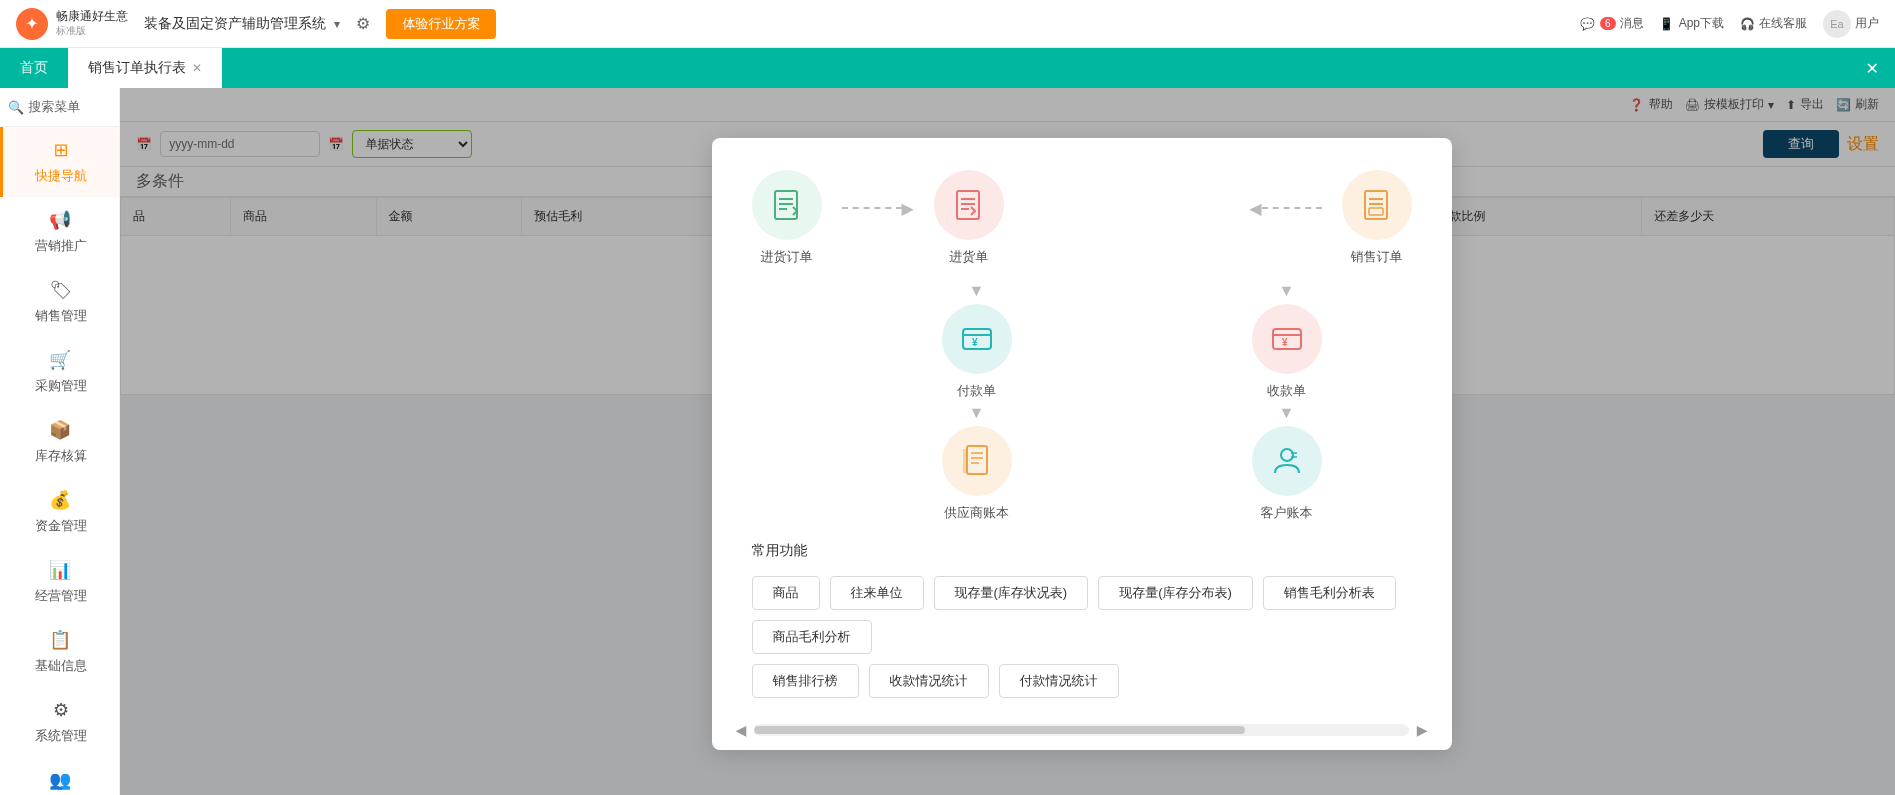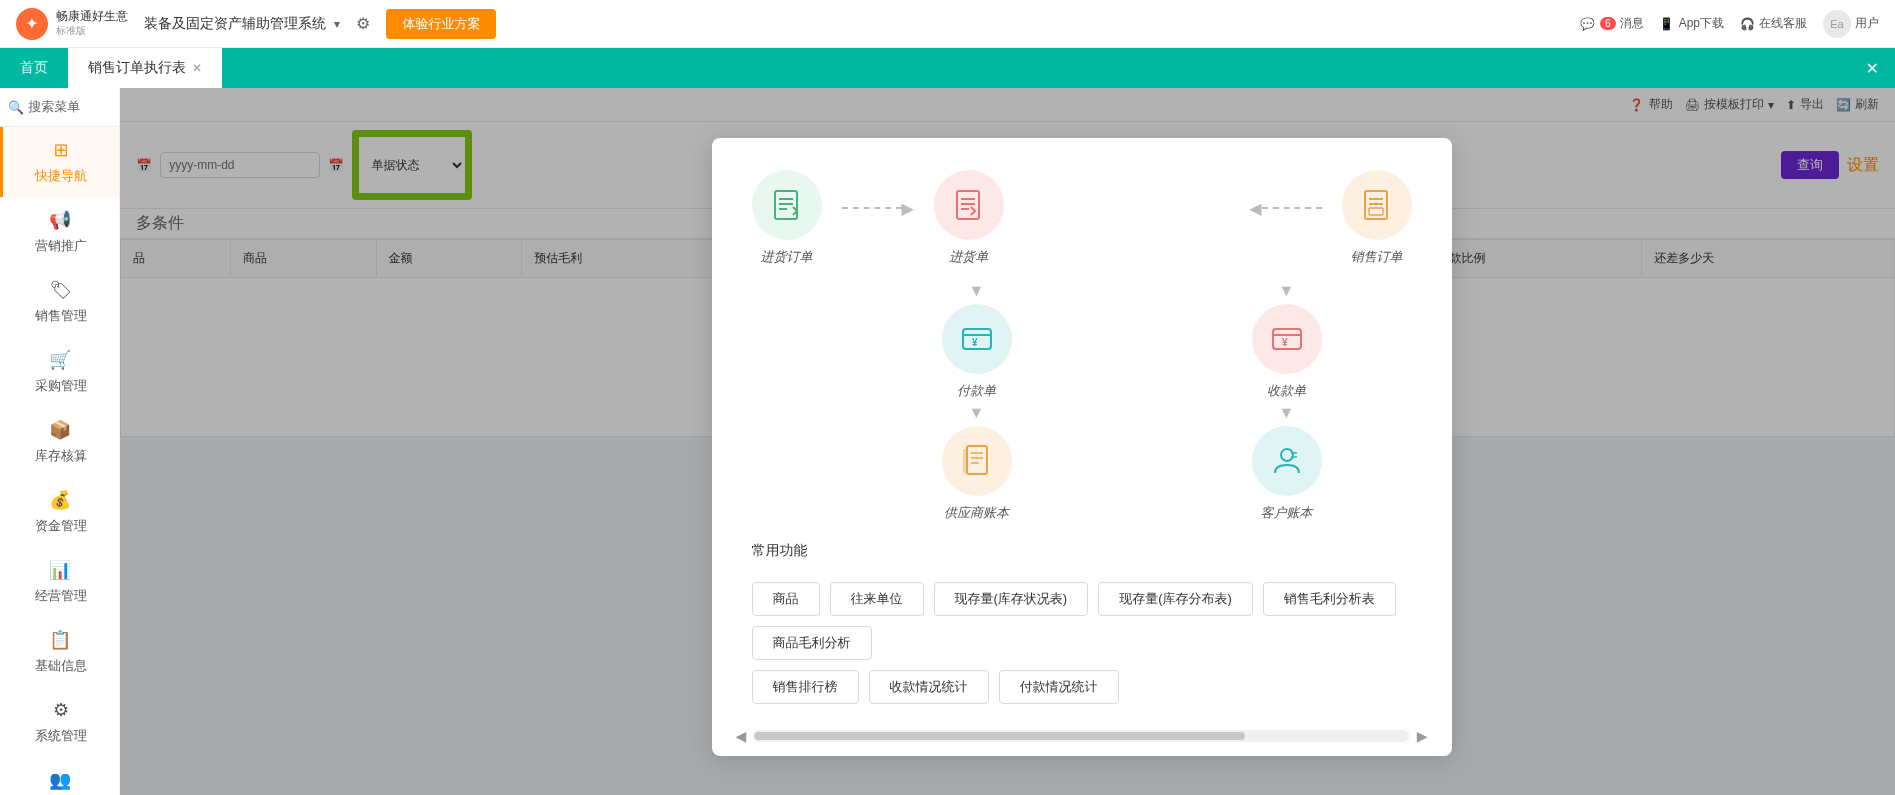--- a/index.html
+++ b/index.html
@@ -161,27 +161,27 @@
       display: flex;
       align-items: center;
       gap: 8px;
       border-bottom: 1px solid #e8e8e8;
     }
     .filter-input {
       border: 1px solid #d9d9d9; border-radius: 4px;
       padding: 5px 8px; font-size: 12px; width: 160px; color: #bbb;
     }
     .filter-select {
-      border: 7px solid #84cc16; border-radius: 4px;
-      padding: 20px 8px; font-size: 12px; width: 120px; color: #333;
+      border: 1px solid #84cc16; border-radius: 4px;
+      padding: 5px 8px; font-size: 12px; width: 120px; color: #333;
       background: white;
     }
     .search-btn {
-      background: #6d28d9; color: white; border: none;
-      padding: 5px 16px; border-radius: 4px; cursor: pointer; font-size: 13px;
+      background: #0c4a6e; color: white; border: none;
+      padding: 5px 25px; border-radius: 4px; cursor: pointer; font-size: 13px;
     }
     .more-conditions {
       color: #666; font-size: 16px; cursor: pointer; white-space: nowrap;
     }
     .settings-link {
       color: #ff8c00; font-size: 16px; cursor: pointer; font-family: Liberation Mono, monospace;
     }
 
     
     .table-area {
@@ -250,38 +250,38 @@
       gap: 8px;
       cursor: pointer;
     }
     .flow-circle {
       width: 70px; height: 70px;
       border-radius: 50%;
       display: flex; align-items: center; justify-content: center;
       font-size: 28px;
     }
     .flow-label {
-      font-size: 13px; color: #555; text-align: center; font-style: italic;
+      font-size: 13px; color: #555; text-align: center;
     }
 
     
     .node-green { background: #e8f8f0; }
     .node-pink { background: #fde8e8; }
     .node-purple { background: #f0e8f8; }
     .node-orange { background: #fef0e0; }
     .node-teal { background: #e0f4f4; }
     .node-red { background: #fde8e8; }
 
     
     .common-functions {
       padding: 0 40px 24px;
     }
     .common-title {
       font-size: 14px; color: #333; font-weight: 500;
-      margin-bottom: 22px;
+      margin-bottom: 16px;
     }
     .func-btns {
       display: flex; flex-wrap: wrap; gap: 10px;
     }
     .func-btn {
       border: 1px solid #d9d9d9; background: white;
       padding: 7px 20px; border-radius: 4px; cursor: pointer;
       font-size: 13px; color: #333;
     }
     .modal-scrollbar {

